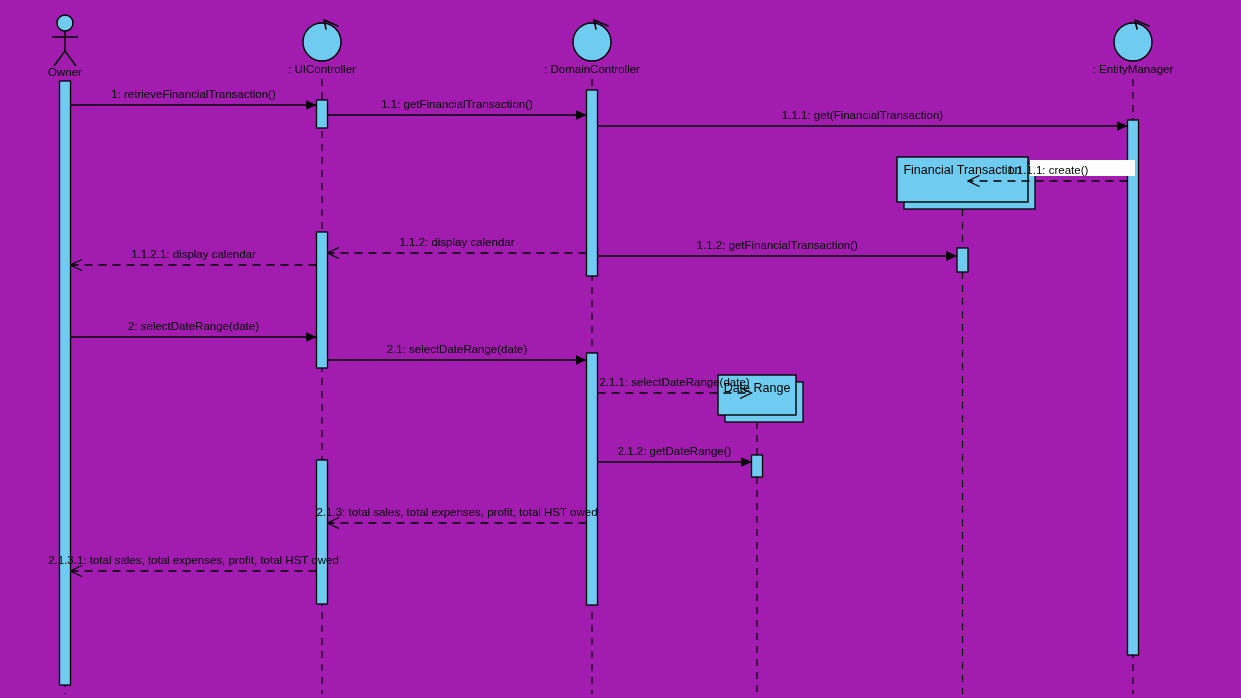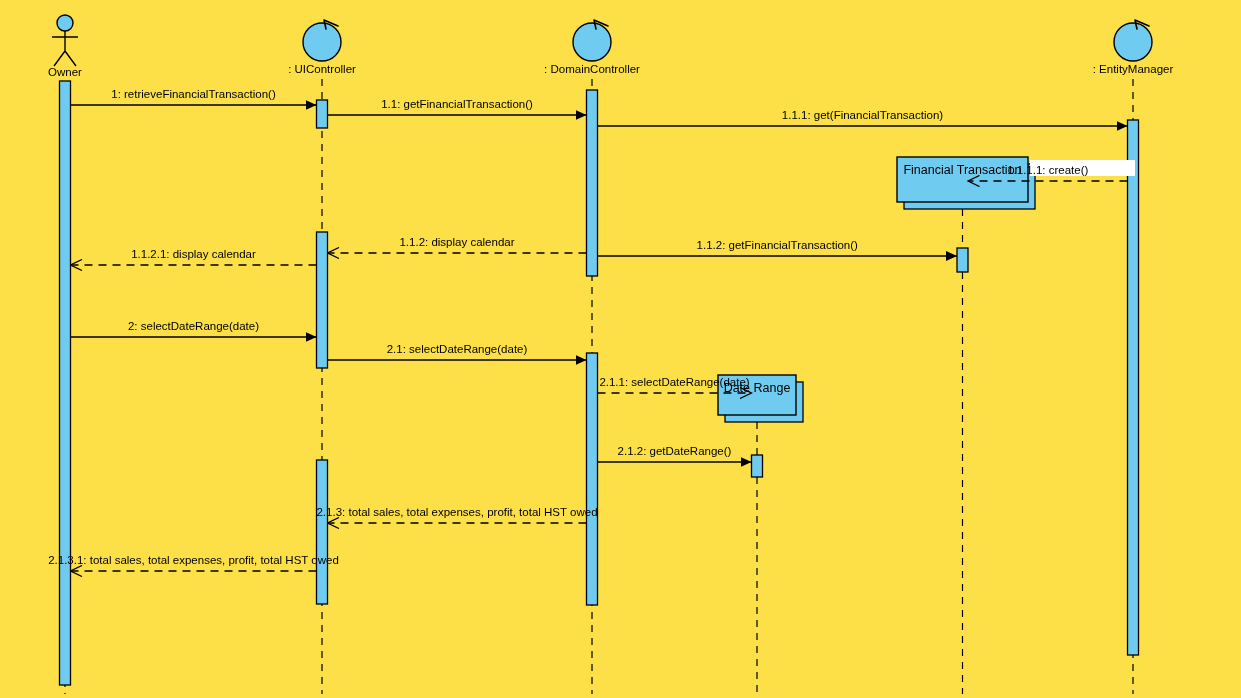--- a/index.html
+++ b/index.html
@@ -1,17 +1,17 @@
 <!DOCTYPE html>
 <html><head>
 <meta charset="utf-8">
 <style>
   html,body{margin:0;padding:0;background:#ffffff;}
   body{width:1241px;height:698px;font-family:"Liberation Sans",sans-serif;overflow:hidden;}
-  #stage{position:relative;width:1241px;height:698px;background:#fde047;}
+  #stage{position:relative;width:1241px;height:698px;background:#a21caf;}
   svg#diagram{position:absolute;left:0;top:0;width:1241px;height:698px;}
   .lbl{font-family:"Liberation Sans",sans-serif;font-size:11.5px;fill:#000;}
   .hdr{font-family:"Liberation Sans",sans-serif;font-size:11.5px;fill:#000;}
   .objlbl{font-family:"Liberation Sans",sans-serif;font-size:12.5px;fill:#000;}
 </style>
 </head>
 <body>
 
 <div id="stage">
   <svg id="diagram" viewBox="0 0 1241 698">

